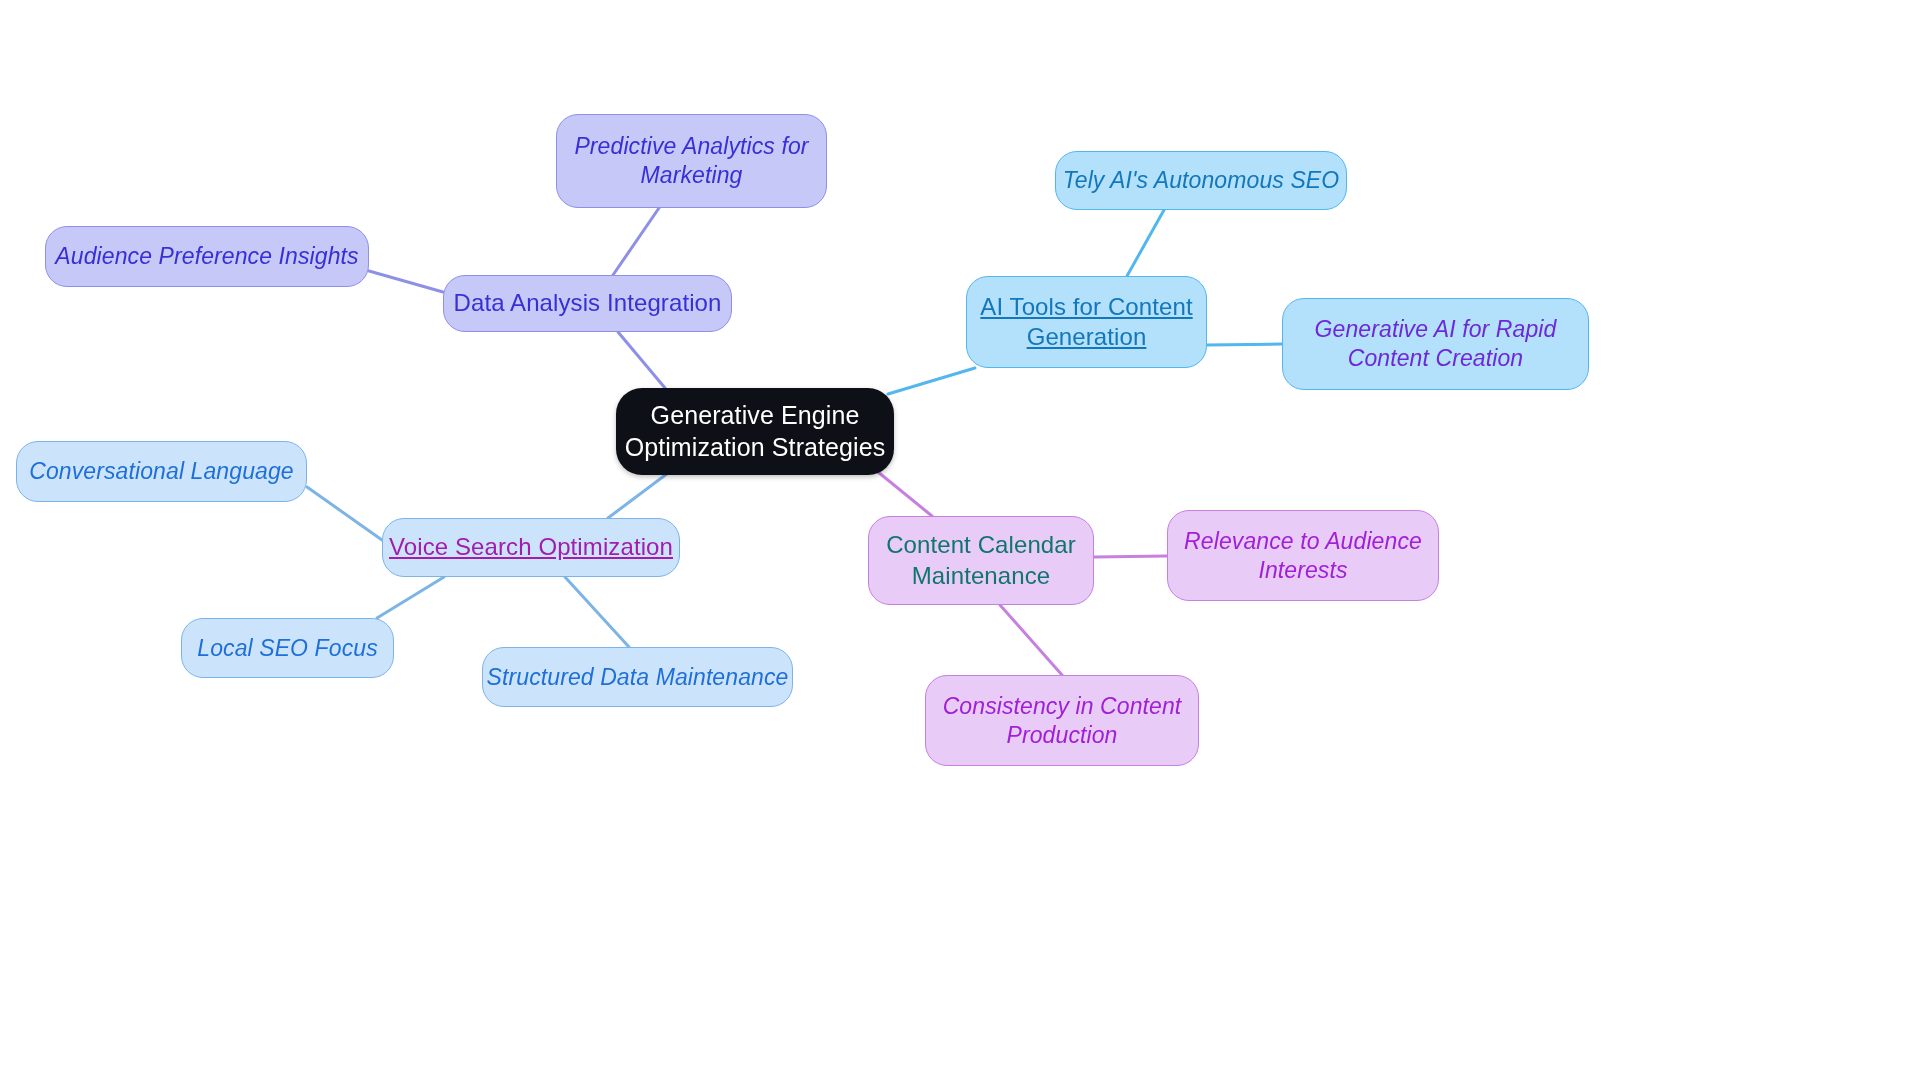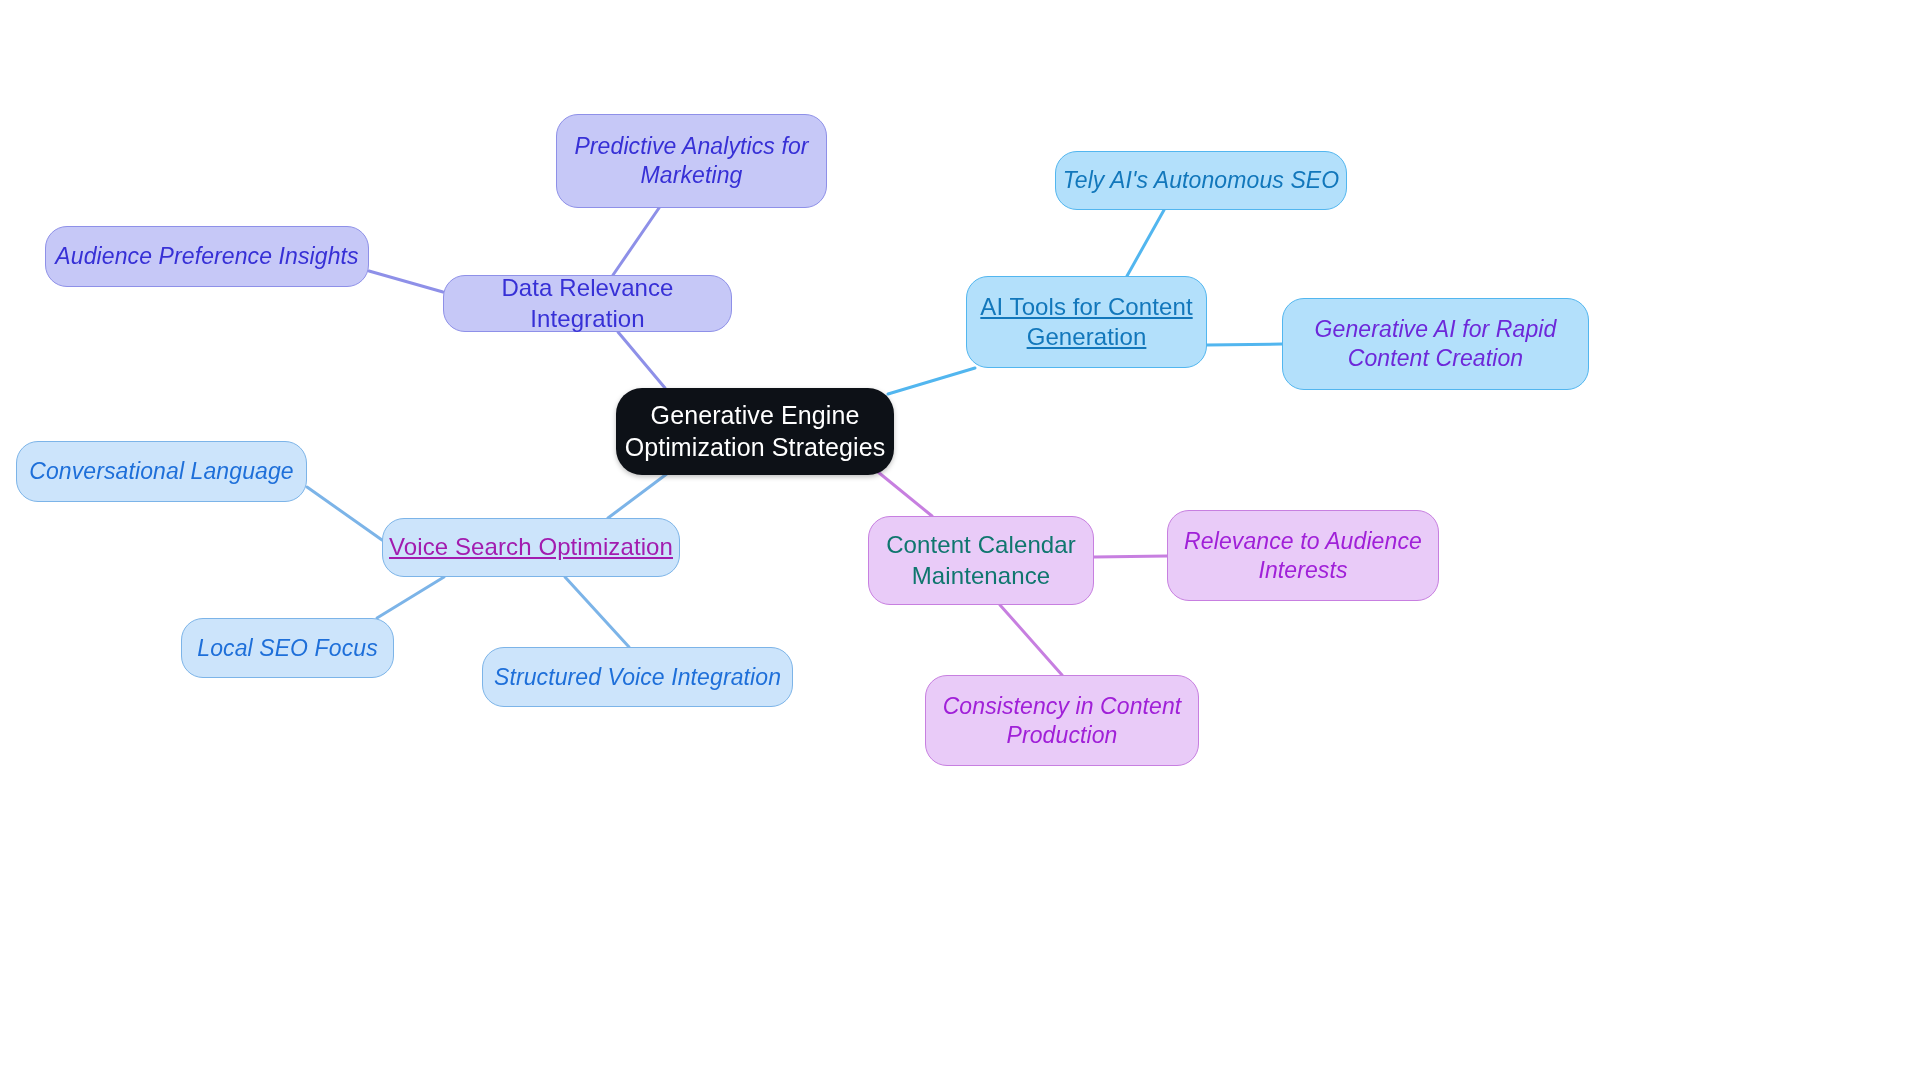--- a/index.html
+++ b/index.html
@@ -69,33 +69,33 @@
       <line x1="1094" y1="557" x2="1167" y2="556" stroke="#c77fe0" stroke-width="3" stroke-linecap="round"></line>
       <line x1="1000" y1="605" x2="1062" y2="675" stroke="#c77fe0" stroke-width="3" stroke-linecap="round"></line>
       <line x1="668" y1="473" x2="608" y2="518" stroke="#7cb4e8" stroke-width="3" stroke-linecap="round"></line>
       <line x1="382" y1="540" x2="307" y2="487" stroke="#7cb4e8" stroke-width="3" stroke-linecap="round"></line>
       <line x1="444" y1="577" x2="377" y2="618" stroke="#7cb4e8" stroke-width="3" stroke-linecap="round"></line>
       <line x1="565" y1="577" x2="629" y2="647" stroke="#7cb4e8" stroke-width="3" stroke-linecap="round"></line>
     </svg>
   <div id="node-layer">
       <div class="node node-root" style="left: 616px; top: 388px; width: 278px; height: 87px; background: rgb(13, 17, 23); color: rgb(255, 255, 255);">Generative Engine
 Optimization Strategies</div>
-      <div class="node node-branch" style="left: 443px; top: 275px; width: 289px; height: 57px; background: rgb(198, 200, 247); color: rgb(55, 48, 214); border-color: rgb(142, 144, 232);">Data Relevance Integration</div>
+      <div class="node node-branch" style="left: 443px; top: 275px; width: 289px; height: 57px; background: rgb(198, 200, 247); color: rgb(55, 48, 214); border-color: rgb(142, 144, 232);">Data Analysis Integration</div>
       <div class="node node-leaf" style="left: 556px; top: 114px; width: 271px; height: 94px; background: rgb(198, 200, 247); color: rgb(55, 48, 214); border-color: rgb(142, 144, 232);">Predictive Analytics for
 Marketing</div>
       <div class="node node-leaf" style="left: 45px; top: 226px; width: 324px; height: 61px; background: rgb(198, 200, 247); color: rgb(55, 48, 214); border-color: rgb(142, 144, 232);">Audience Preference Insights</div>
       <div class="node node-branch" style="left: 966px; top: 276px; width: 241px; height: 92px; background: rgb(179, 224, 251); color: rgb(18, 119, 187); border-color: rgb(82, 182, 239); text-decoration: underline;">AI Tools for Content
 Generation</div>
       <div class="node node-leaf" style="left: 1055px; top: 151px; width: 292px; height: 59px; background: rgb(179, 224, 251); color: rgb(18, 119, 187); border-color: rgb(82, 182, 239);">Tely AI's Autonomous SEO</div>
       <div class="node node-leaf" style="left: 1282px; top: 298px; width: 307px; height: 92px; background: rgb(179, 224, 251); color: #6d28d9; border-color: rgb(82, 182, 239);">Generative AI for Rapid
 Content Creation</div>
       <div class="node node-branch" style="left: 868px; top: 516px; width: 226px; height: 89px; background: rgb(233, 203, 248); color: #0f766e; border-color: rgb(199, 127, 224);">Content Calendar
 Maintenance</div>
       <div class="node node-leaf" style="left: 1167px; top: 510px; width: 272px; height: 91px; background: rgb(233, 203, 248); color: rgb(160, 32, 216); border-color: rgb(199, 127, 224);">Relevance to Audience
 Interests</div>
       <div class="node node-leaf" style="left: 925px; top: 675px; width: 274px; height: 91px; background: rgb(233, 203, 248); color: rgb(160, 32, 216); border-color: rgb(199, 127, 224);">Consistency in Content
 Production</div>
       <div class="node node-branch" style="left: 382px; top: 518px; width: 298px; height: 59px; background: rgb(204, 228, 251); color: #a21caf; border-color: rgb(124, 180, 232); text-decoration: underline;">Voice Search Optimization</div>
       <div class="node node-leaf" style="left: 16px; top: 441px; width: 291px; height: 61px; background: rgb(204, 228, 251); color: rgb(30, 111, 217); border-color: rgb(124, 180, 232);">Conversational Language</div>
       <div class="node node-leaf" style="left: 181px; top: 618px; width: 213px; height: 60px; background: rgb(204, 228, 251); color: rgb(30, 111, 217); border-color: rgb(124, 180, 232);">Local SEO Focus</div>
-      <div class="node node-leaf" style="left: 482px; top: 647px; width: 311px; height: 60px; background: rgb(204, 228, 251); color: rgb(30, 111, 217); border-color: rgb(124, 180, 232);">Structured Voice Integration</div>
+      <div class="node node-leaf" style="left: 482px; top: 647px; width: 311px; height: 60px; background: rgb(204, 228, 251); color: rgb(30, 111, 217); border-color: rgb(124, 180, 232);">Structured Data Maintenance</div>
     </div>
 </div>
 
 </body></html>

